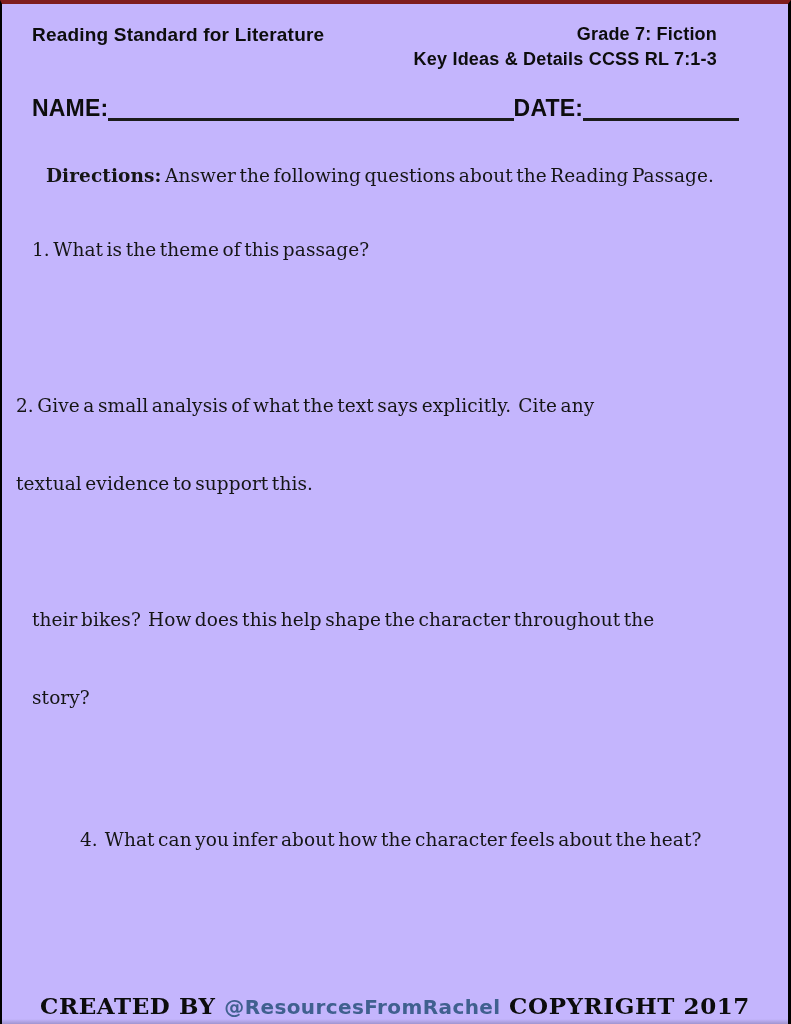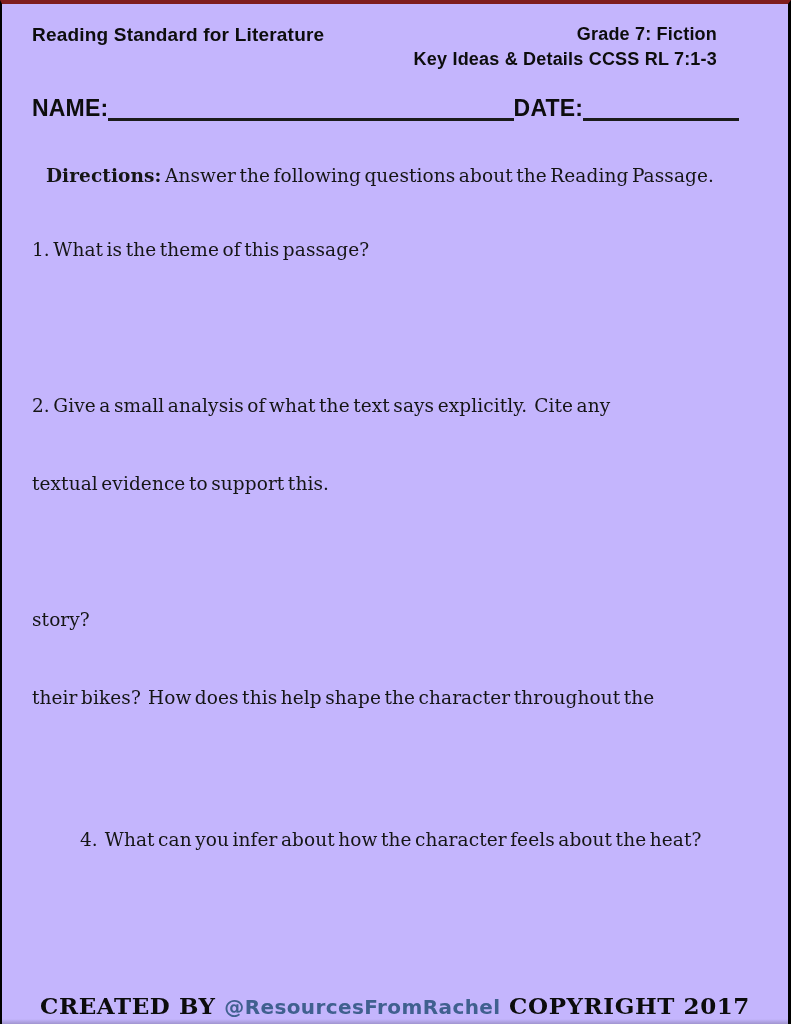--- a/index.html
+++ b/index.html
@@ -72,21 +72,21 @@
     line-height: 26px;
     letter-spacing: 0.1px;
     word-spacing: -2.5px;
     color: #151515;
     white-space: pre;
   }
   .directions { position: absolute; top: 133px; left: 30px; }
   .directions .bold { font-weight: 700; }
 
   .question-1 { position: absolute; top: 181px; left: 30px; text-align: right; }
-  .question-2 { position: absolute; top: 337px; left: 30px; }
+  .question-2 { position: absolute; top: 337px; left: 14px; }
   .question-3 { position: absolute; top: 551px; left: 30px; }
   .question-4 { position: absolute; top: 771px; left: 30px; margin-left: 48px; }
 
   
   .footer {
     position: absolute;
     top: 988px;
     left: 0;
     width: 100%;
     text-align: center;
@@ -141,22 +141,22 @@
   <div class="typewriter question-1">
     <div>1. What is the theme of this passage?</div>
   </div>
 
   <div class="typewriter question-2">
     <div>2. Give a small analysis of what the text says explicitly.  Cite any</div>
     <div>textual evidence to support this.</div>
   </div>
 
   <div class="typewriter question-3">
+    <div>their bikes?  How does this help shape the character throughout the</div>
     <div>story?</div>
-    <div>their bikes?  How does this help shape the character throughout the</div>
   </div>
 
   <div class="typewriter question-4">
     <div>4.  What can you infer about how the character feels about the heat?</div>
   </div>
 
   <div class="footer">
     <span>CREATED BY </span><span class="handle" style="color: rgb(64, 96, 143);">@ResourcesFromRachel</span><span> COPYRIGHT 2017</span>
   </div>
 

